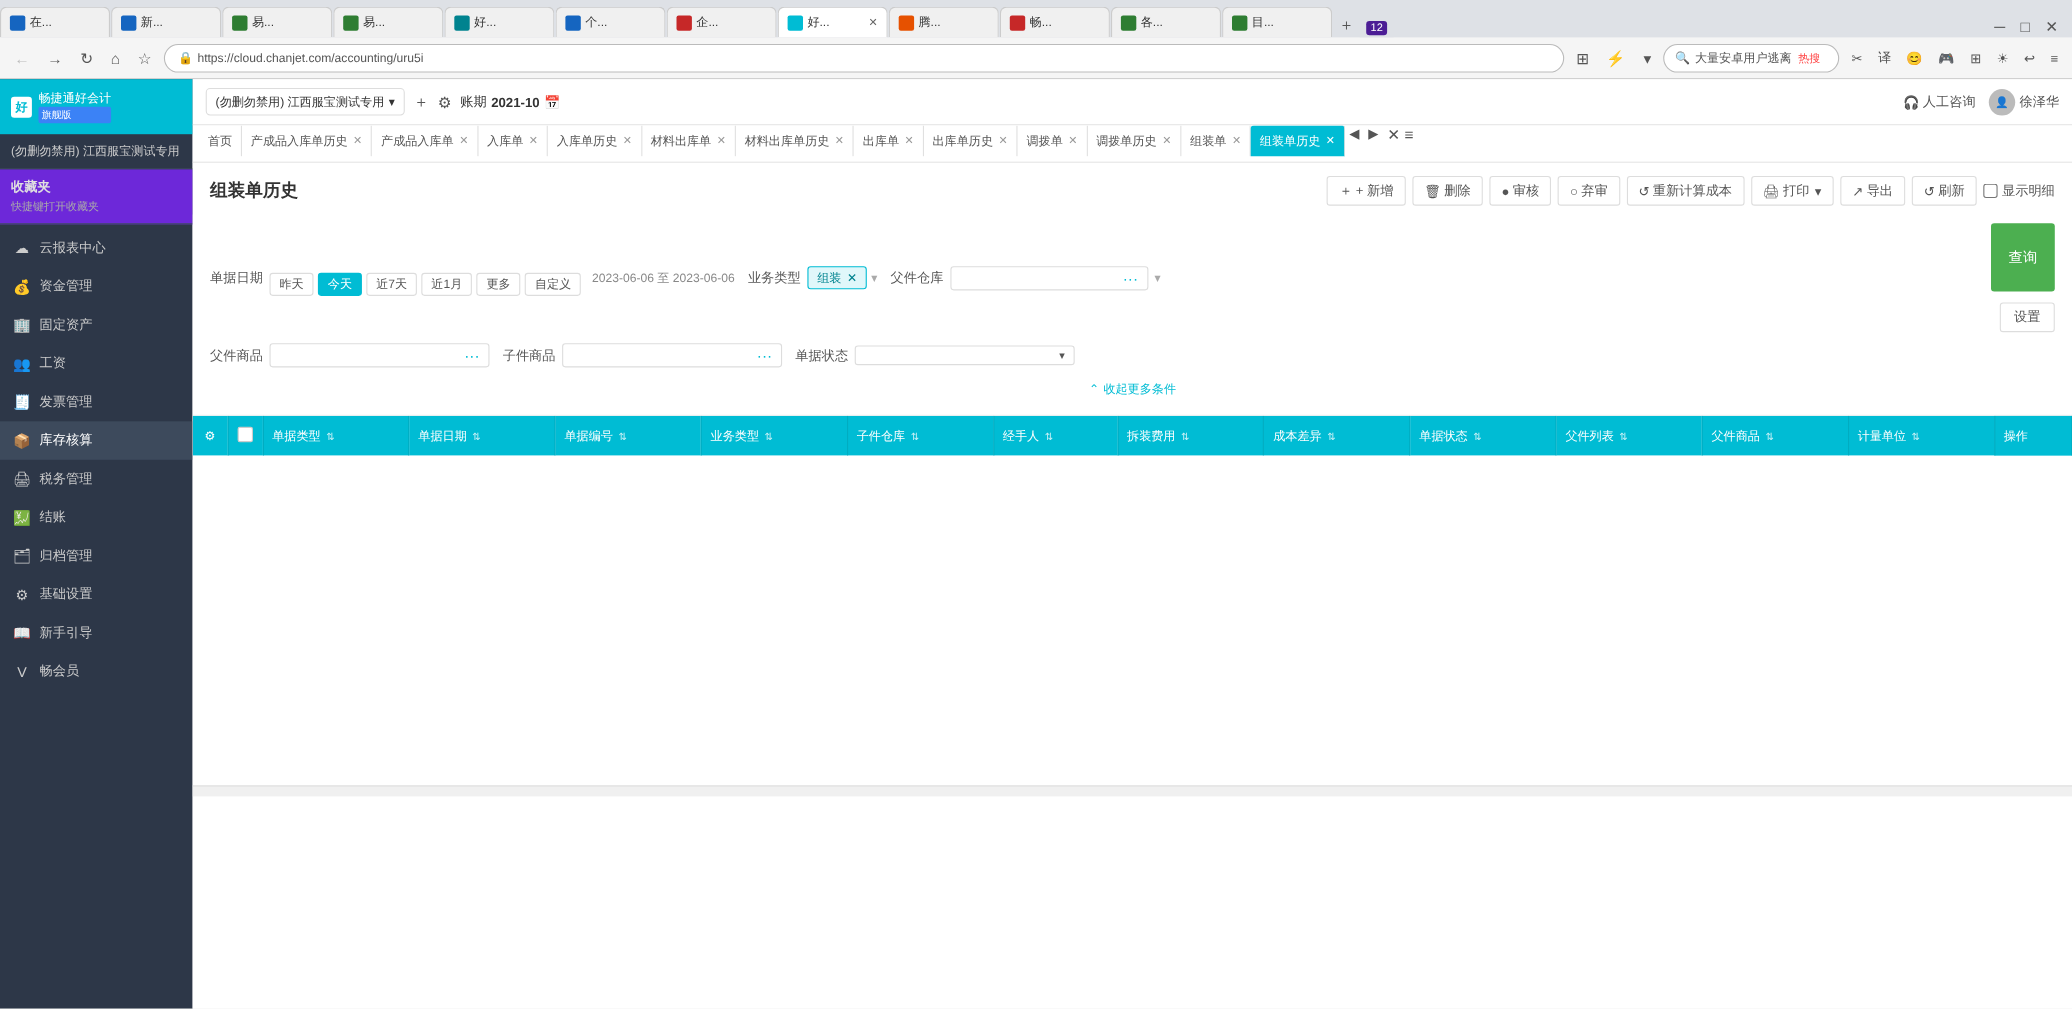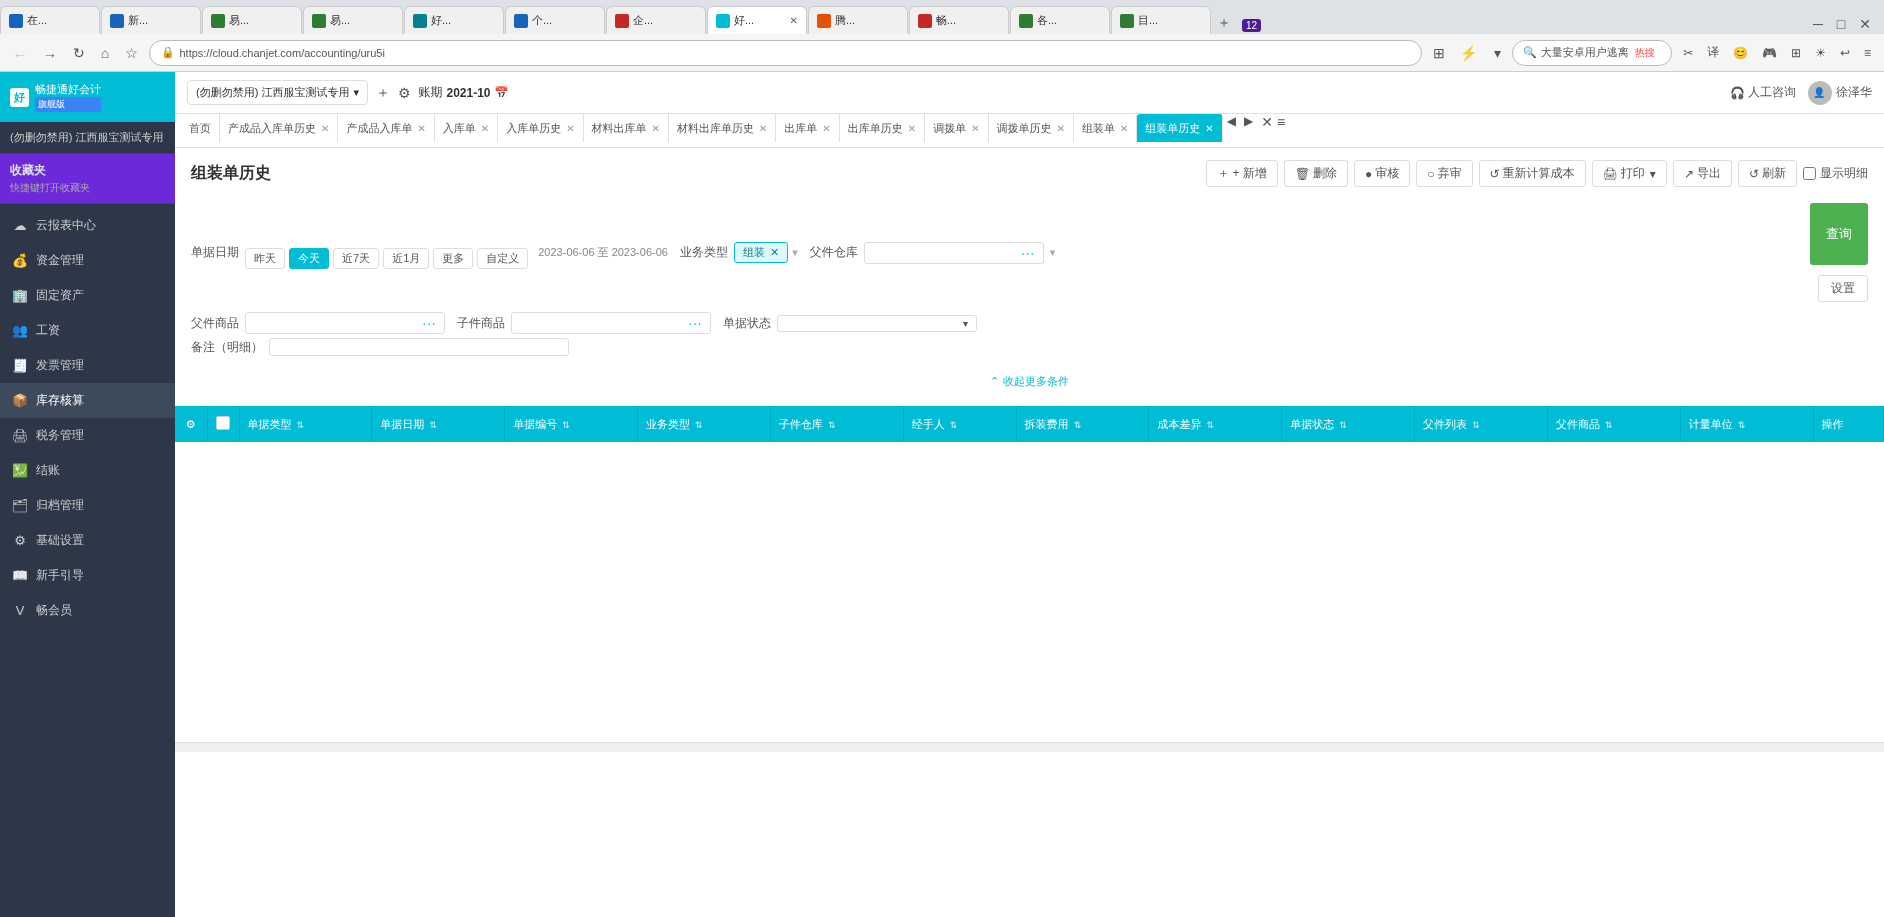--- a/index.html
+++ b/index.html
@@ -470,26 +470,20 @@
 
           <div style="display:flex; align-items:center; gap:6px;">
             <span class="filter-label">单据状态</span>
             <div style="display:flex; align-items:center; border: 1px solid #ddd; border-radius:3px; padding: 2px 8px; min-width:200px; background:#fff; cursor:pointer; font-size:11px; color:#aaa;">
               <span style="flex:1;"></span>
               <span style="font-size:10px; color:#555;">▾</span>
             </div>
           </div>
         </div>
 
-        <div class="filter-row">
-          <div style="display:flex; align-items:center; gap:6px;">
-            <span class="filter-label">备注（明细）</span>
-            <input type="text" style="border: 1px solid rgb(221, 221, 221); border-radius: 3px; padding: 2px 8px; min-width: 300px; font-size: 11px;">
-          </div>
-        </div>
 
         <div style="text-align:center; padding: 4px 0;">
           <div class="collapse-btn">
             <span>⌃</span>
             <span>收起更多条件</span>
           </div>
         </div>
       </div>
 
       <div class="table-wrapper">

